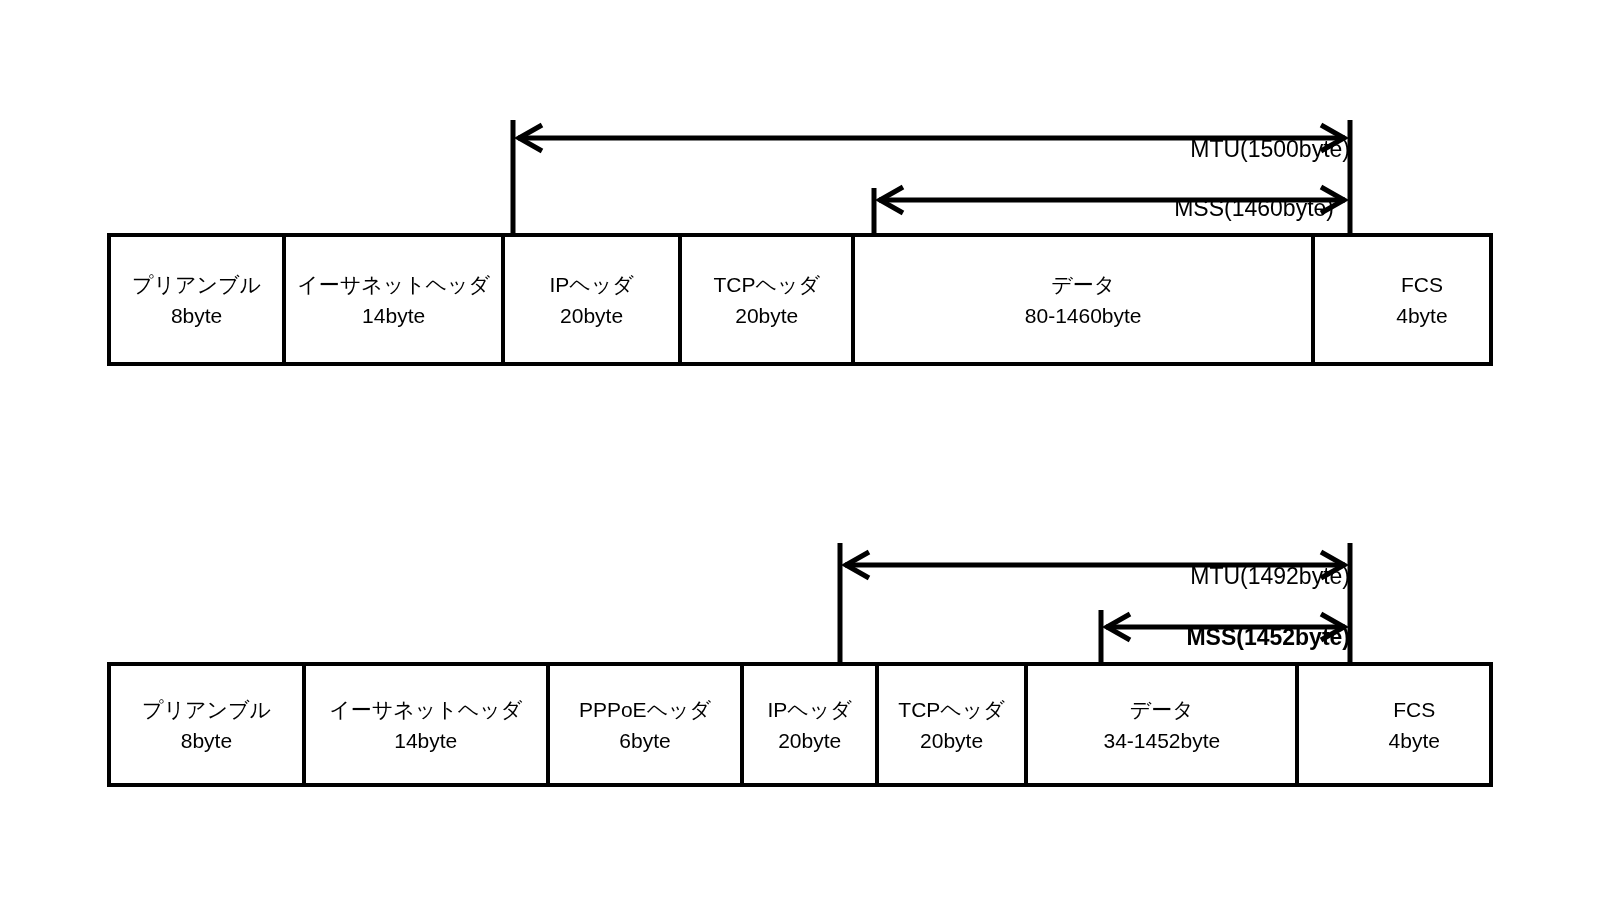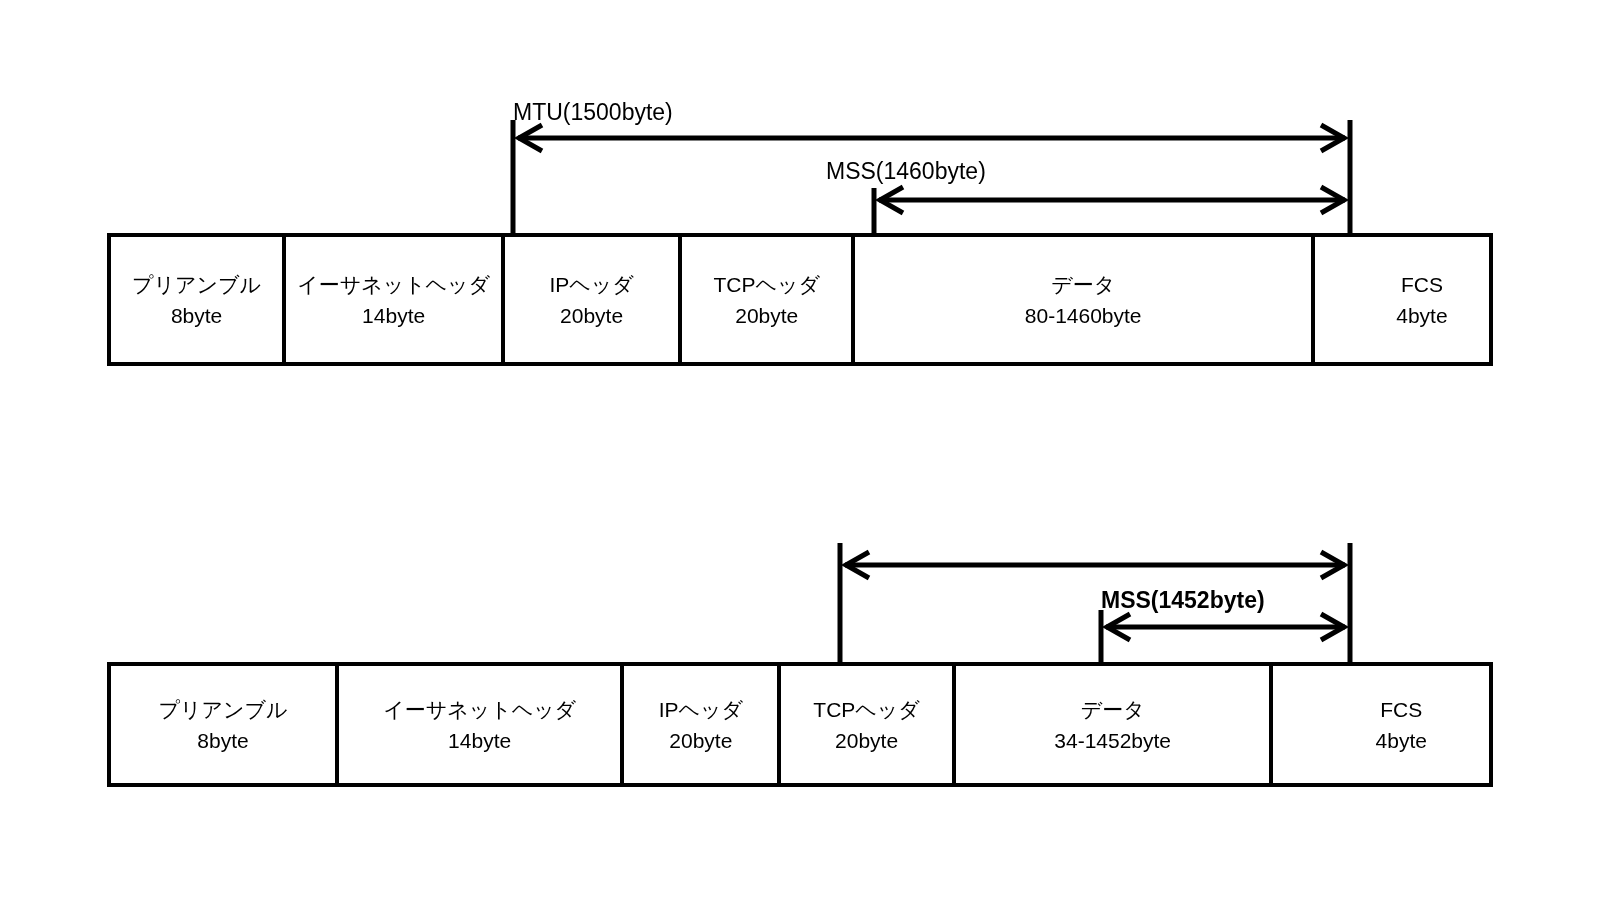--- a/index.html
+++ b/index.html
@@ -19,25 +19,26 @@
     width: 1600px; height: 900px;
     pointer-events: none;
   }
   .annot-layer path, .annot-layer line {
     stroke: #000000;
     stroke-width: 5;
     fill: none;
   }
   .arrow-label {
     position: absolute;
-    text-align: left;
+    text-align: right;
     font-size: 23px;
     line-height: 30px;
     white-space: nowrap;
     color: #000000;
+    margin-top: 37px;
   }
   .frame-row {
     position: absolute;
     left: 107px;
     width: 1386px;
     display: flex;
     border: 4px solid #000000;
     background: #ffffff;
     justify-content: space-between;
   }
@@ -88,21 +89,22 @@
       <path d="M 1321 552 L 1344 565 L 1321 578"></path>
     </g>
     <g>
       <line x1="1106" y1="627" x2="1345" y2="627"></line>
       <path d="M 1130 614 L 1107 627 L 1130 640"></path>
       <path d="M 1321 614 L 1344 627 L 1321 640"></path>
     </g>
   </svg>
 
   <div class="arrow-label" style="left:513px; top:97px; width:837px;">MTU(1500byte)</div>
-  <div class="arrow-label" style="left:826px; top:156px; width:476px;">MSS(1460byte)</div>
+  <div class="arrow-label" style="left:858px; top:156px; width:476px;">MSS(1460byte)</div>
+  <div class="arrow-label" style="left:840px; top:524px; width:510px;">MTU(1492byte)</div>
   <div class="arrow-label" style="left:1101px; top:585px; width:249px;font-weight:bold;">MSS(1452byte)</div>
 
   <div class="frame-row frame-row-1">
     <div class="cell" style="flex-grow:180">
       <div>プリアンブル</div>
       <div>8byte</div>
     </div>
     <div class="cell" style="flex-grow:226">
       <div>イーサネットヘッダ</div>
       <div>14byte</div>
@@ -127,20 +129,24 @@
 
   <div class="frame-row frame-row-2">
     <div class="cell" style="flex-grow:180">
       <div>プリアンブル</div>
       <div>8byte</div>
     </div>
     <div class="cell" style="flex-grow:226">
       <div>イーサネットヘッダ</div>
       <div>14byte</div>
     </div>
+    <div class="cell" style="flex-grow:180">
+      <div>PPPoEヘッダ</div>
+      <div>6byte</div>
+    </div>
     <div class="cell" style="flex-grow:123">
       <div>IPヘッダ</div>
       <div>20byte</div>
     </div>
     <div class="cell" style="flex-grow:137">
       <div>TCPヘッダ</div>
       <div>20byte</div>
     </div>
     <div class="cell" style="flex-grow:252">
       <div>データ</div>

